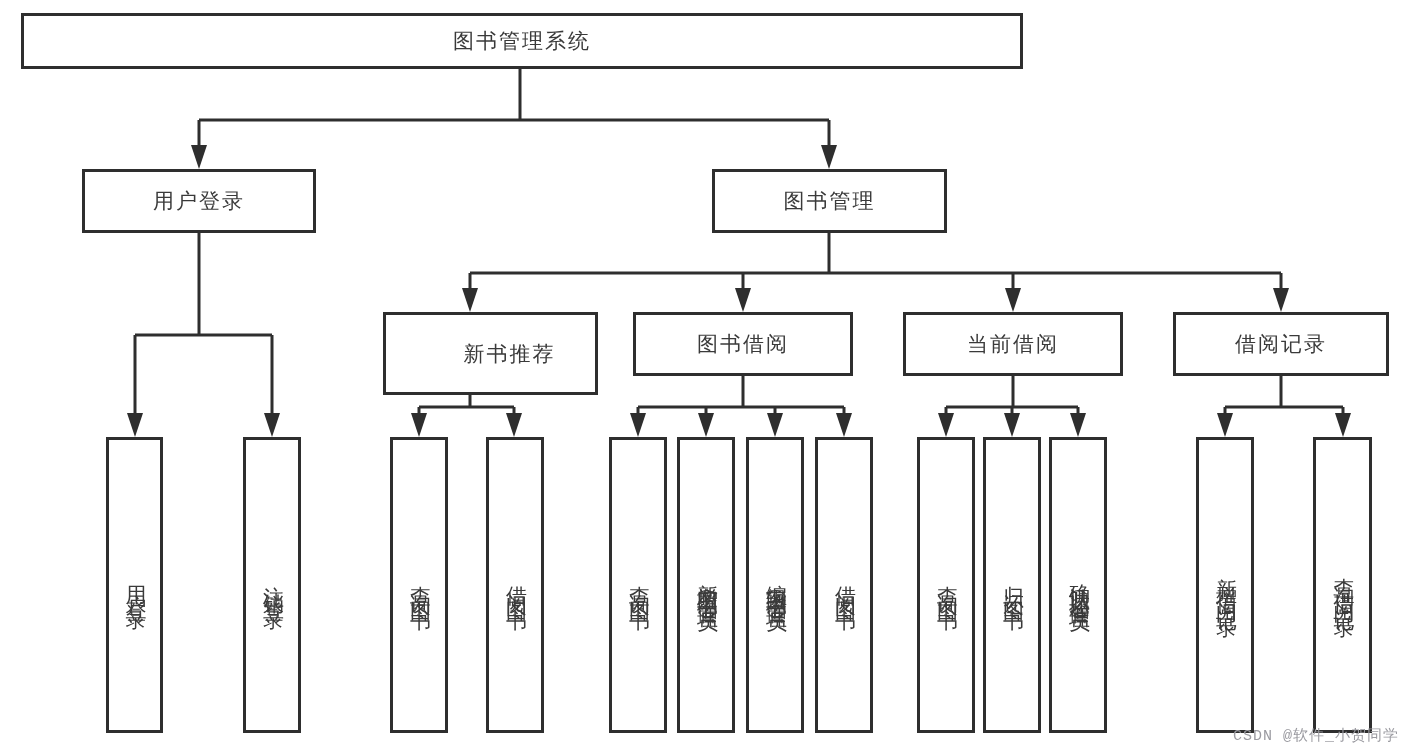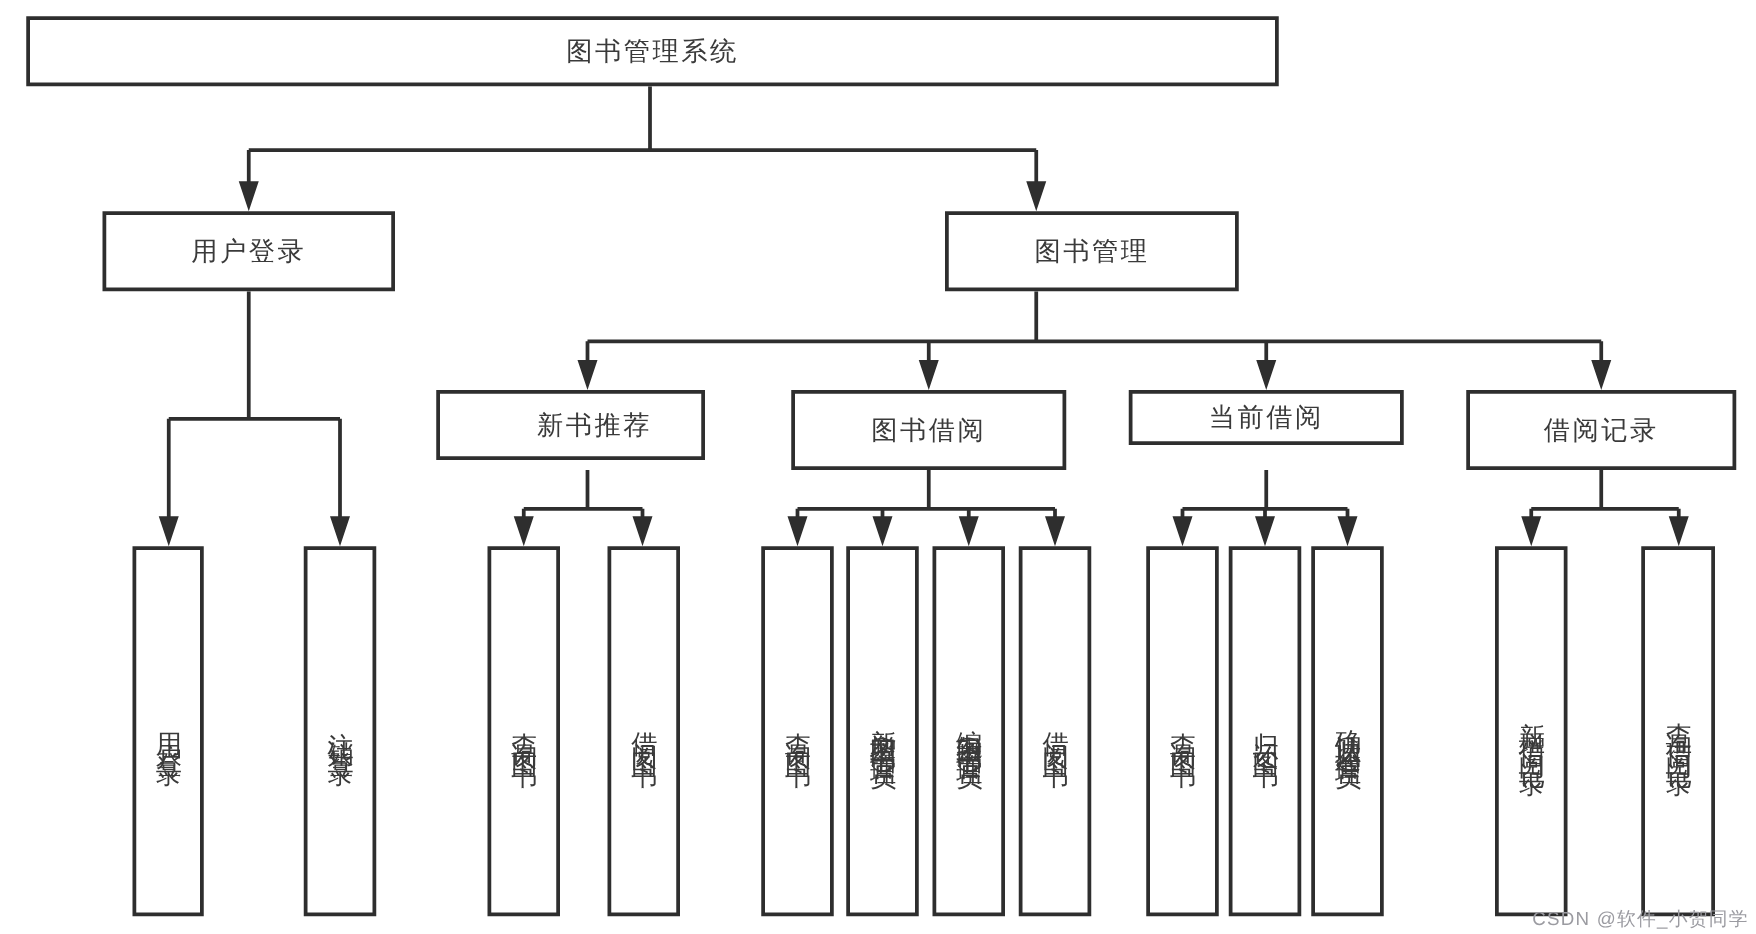--- a/index.html
+++ b/index.html
@@ -2,21 +2,21 @@
 <html><head>
 <meta charset="utf-8">
 <style>
   html, body { margin: 0; padding: 0; background: #ffffff; }
   .stage {
     position: relative;
     width: 1405px;
     height: 747px;
     background: #ffffff;
     overflow: hidden;
-    font-family: Liberation Sans, sans-serif;
+    font-family: Liberation Mono, monospace;
   }
   .connectors {
     position: absolute;
     left: 0; top: 0;
     width: 1405px; height: 747px;
     z-index: 1;
   }
   .node {
     position: absolute;
     box-sizing: border-box;
@@ -74,31 +74,31 @@
              M1217,413 h16 l-8,24 z M1335,413 h16 l-8,24 z"></path>
   </svg>
 
   <div class="node h" style="left:21px; top:13px; width:1002px; height:56px;">
     <span>图书管理系统</span>
   </div>
 
   <div class="node h" style="left:82px; top:169px; width:234px; height:64px;">
     <span>用户登录</span>
   </div>
-  <div class="node h" style="left:712px; top:169px; width:235px; height:64px;margin-left:44px;">
+  <div class="node h" style="left:712px; top:169px; width:235px; height:64px;">
     <span>图书管理</span>
   </div>
 
-  <div class="node h" style="left:349px; top:312px; width:215px; height:56px;padding-left:38px;">
+  <div class="node h" style="left:383px; top:312px; width:215px; height:83px;padding-left:38px;">
     <span>新书推荐</span>
   </div>
   <div class="node h" style="left:633px; top:312px; width:220px; height:64px;text-align:right;">
     <span>图书借阅</span>
   </div>
-  <div class="node h" style="left:903px; top:312px; width:220px; height:44px;">
+  <div class="node h" style="left:903px; top:312px; width:220px; height:64px;">
     <span>当前借阅</span>
   </div>
   <div class="node h" style="left:1173px; top:312px; width:216px; height:64px;">
     <span>借阅记录</span>
   </div>
 
   <div class="node v" style="left:106px; top:437px; width:57px; height:296px;">
     <span>用户登录</span>
   </div>
   <div class="node v" style="left:243px; top:437px; width:58px; height:296px;">

